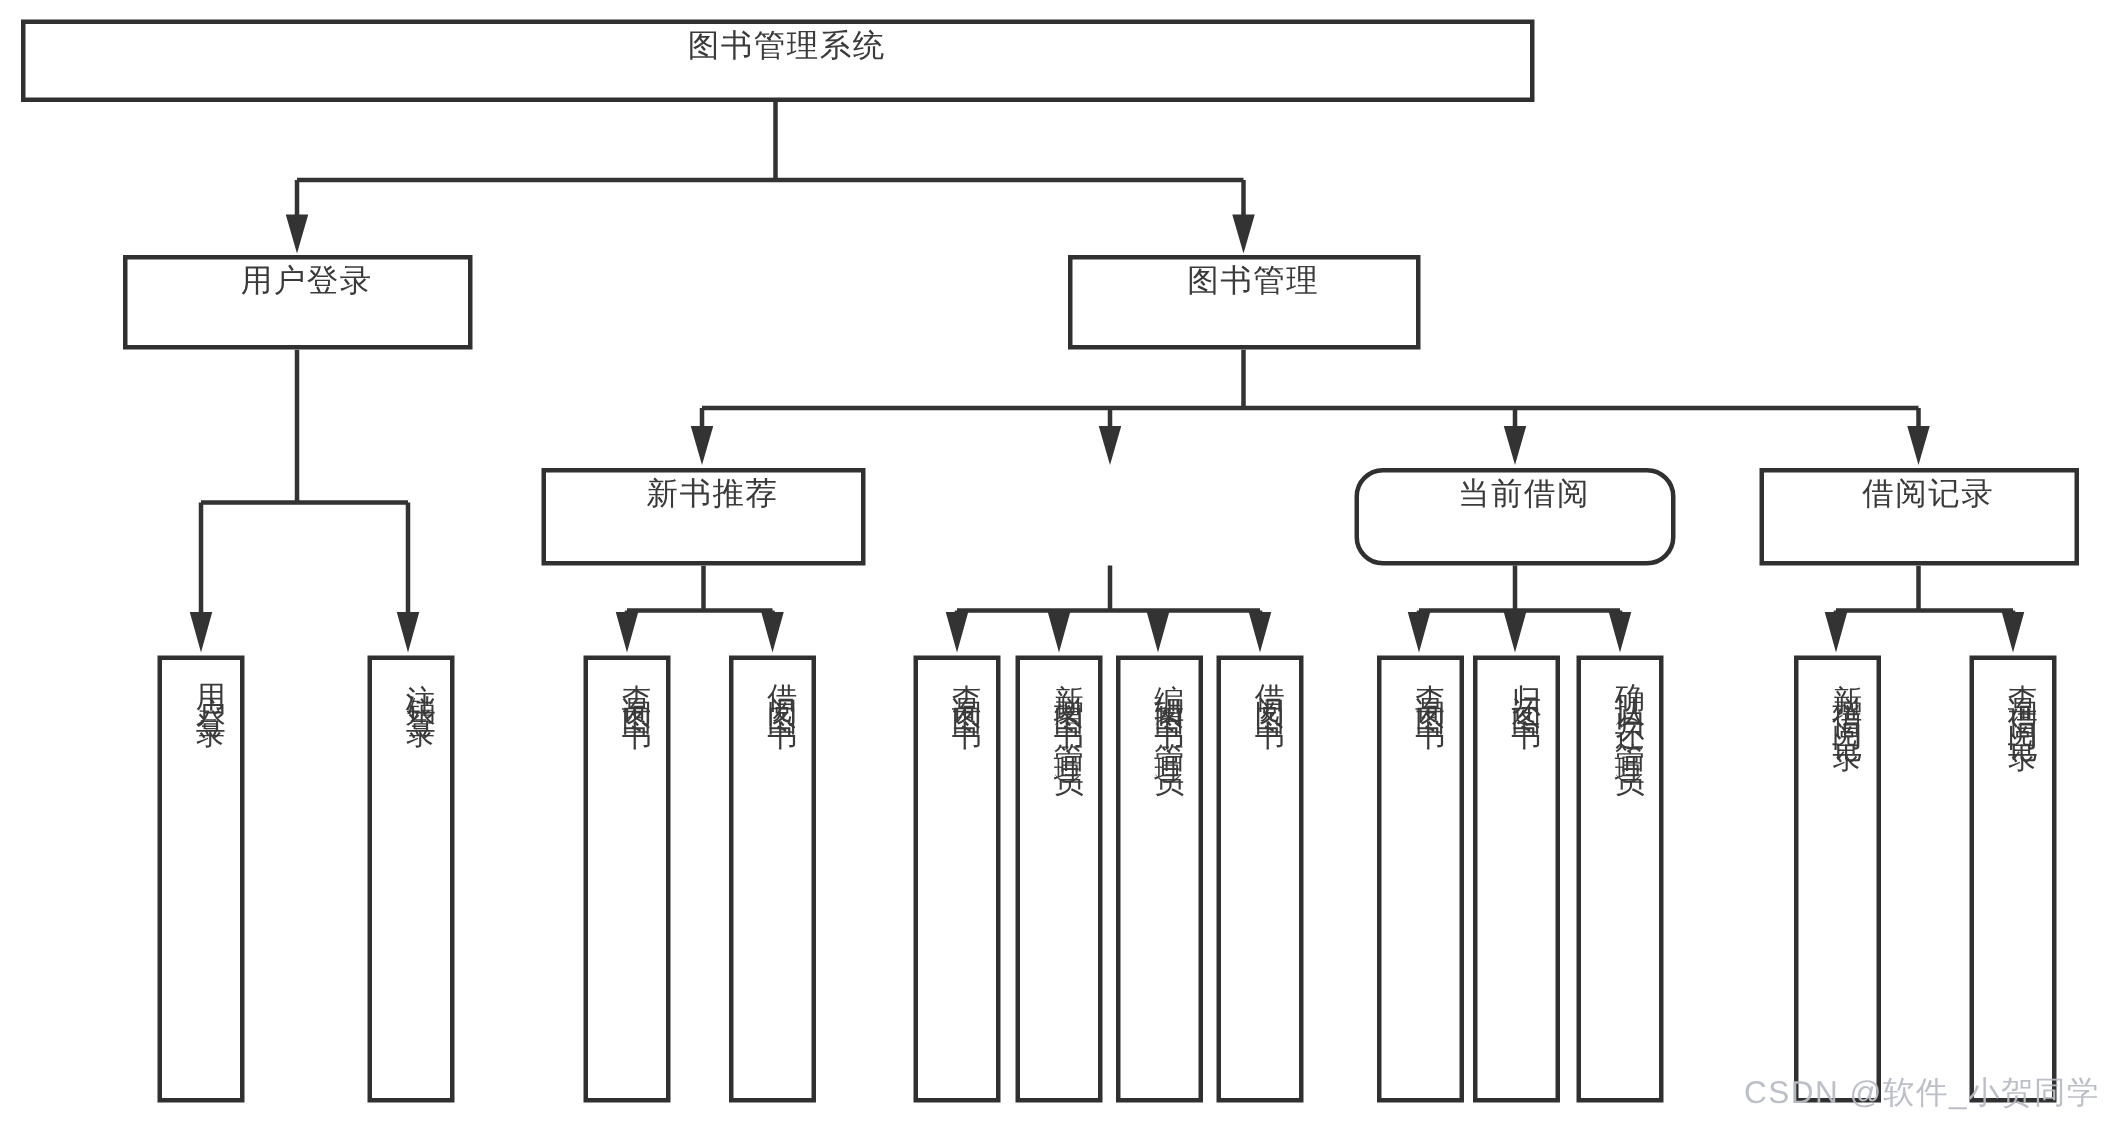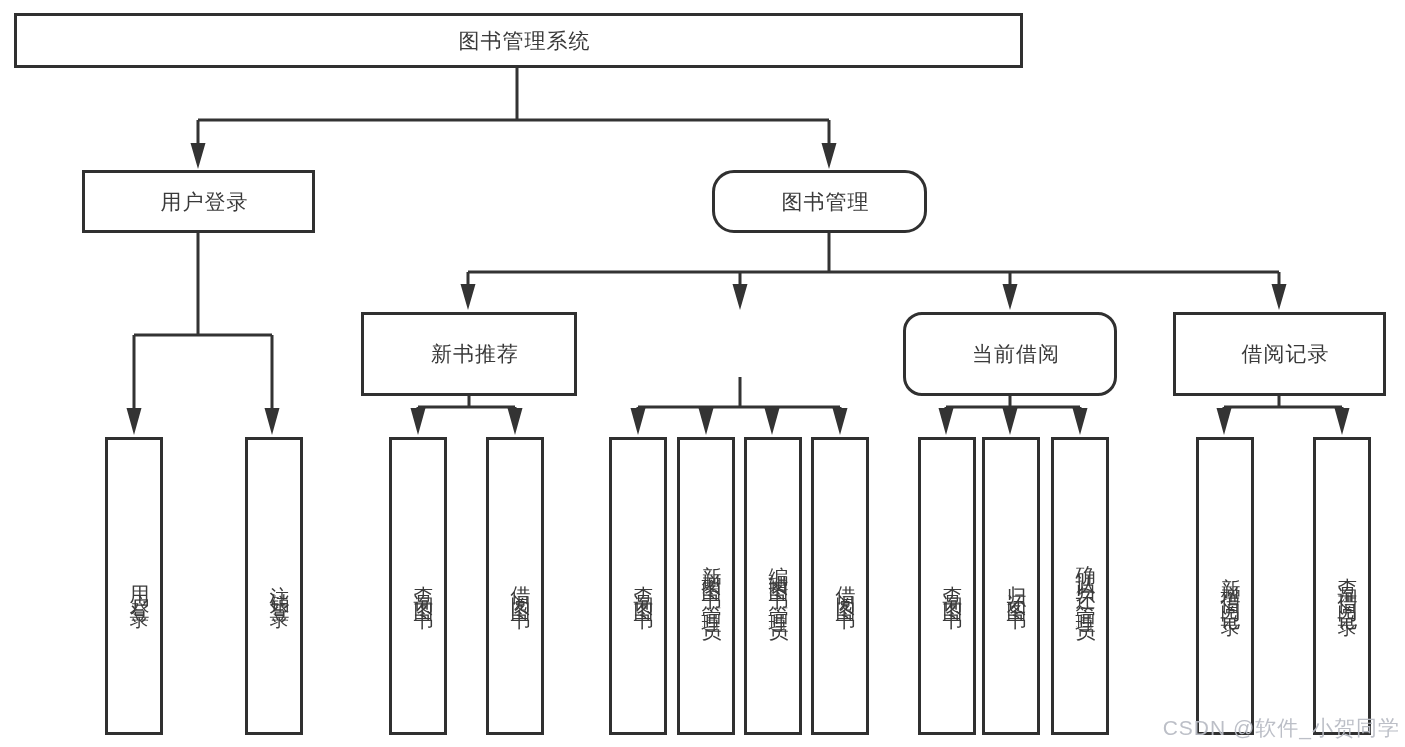--- a/index.html
+++ b/index.html
@@ -9,41 +9,41 @@
     background:#ffffff;
     overflow:hidden;
     font-family:"Liberation Sans","DejaVu Sans",sans-serif;
   }
   .connector-layer{position:absolute;left:0;top:0;width:1405px;height:747px;z-index:1;}
   .node{
     position:absolute;
     box-sizing:border-box;
     border:3px solid #303030;
     background:#ffffff;
-    display:flex;align-items:center;justify-content:center;
+    display:flex;align-items:flex-start;justify-content:center;
     z-index:2;
     color:#3a3a3a;
     padding-left:12px;
   }
   .hlabel{font-size:21px;letter-spacing:1px;white-space:nowrap;}
   .vlabel{
     writing-mode:vertical-rl;
     text-orientation:mixed;
     font-size:20px;
     letter-spacing:8px;
     line-height:1;
     white-space:nowrap;
   }
   
   .n-root{left:14px;top:13px;width:1009px;height:55px;}
   
   .n-userlogin{left:82px;top:170px;width:233px;height:63px;}
-  .n-bookmgmt{left:712px;top:170px;width:215px;height:63px;border-radius:22px;}
+  .n-bookmgmt{left:712px;top:170px;width:235px;height:63px;}
   
-  .n-l3{top:312px;height:84px;}
+  .n-l3{top:312px;height:65px;}
   .n-newbook{left:361px;width:216px;}
   .n-bookborrow{left:632px;width:215px;}
   .n-currentborrow{left:903px;width:214px;border-radius:19px;}
   .n-borrowrecords{left:1173px;width:213px;}
   
   .leaf{top:437px;width:58px;height:298px;}
   .lf1{left:105px;} .lf2{left:245px;}
   .lf3{left:389px;} .lf4{left:486px;}
   .lf5{left:609px;} .lf6{left:677px;} .lf7{left:744px;} .lf8{left:811px;}
   .lf9{left:918px;} .lf10{left:982px;} .lf11{left:1051px;}

